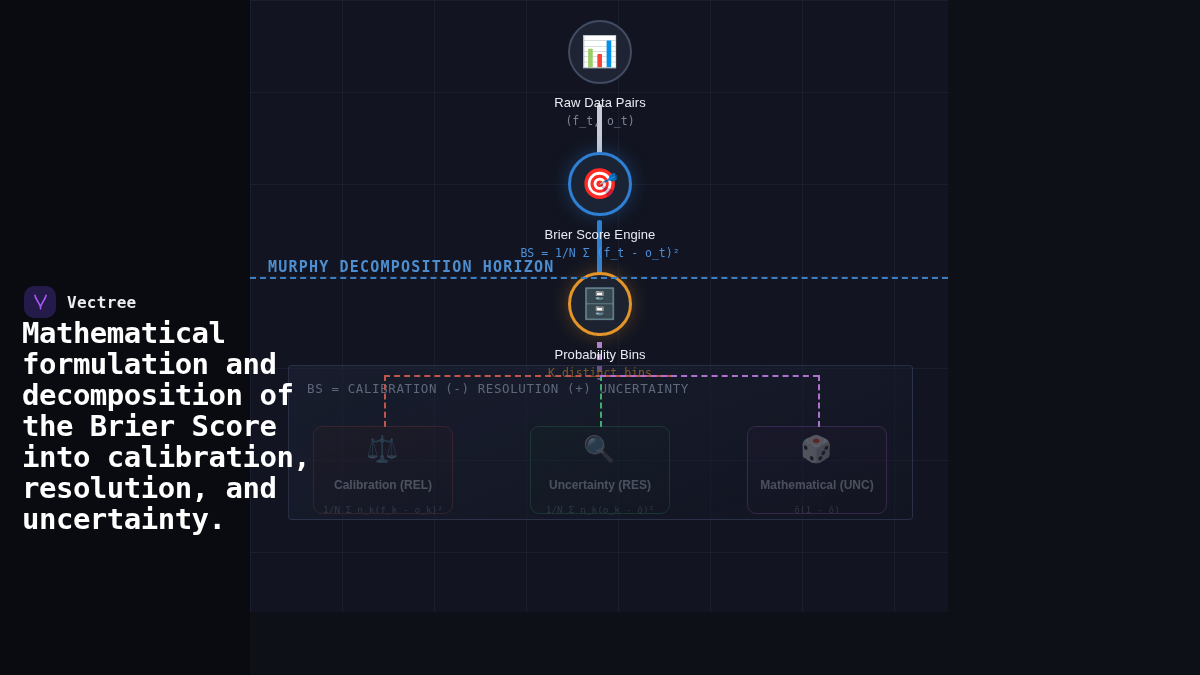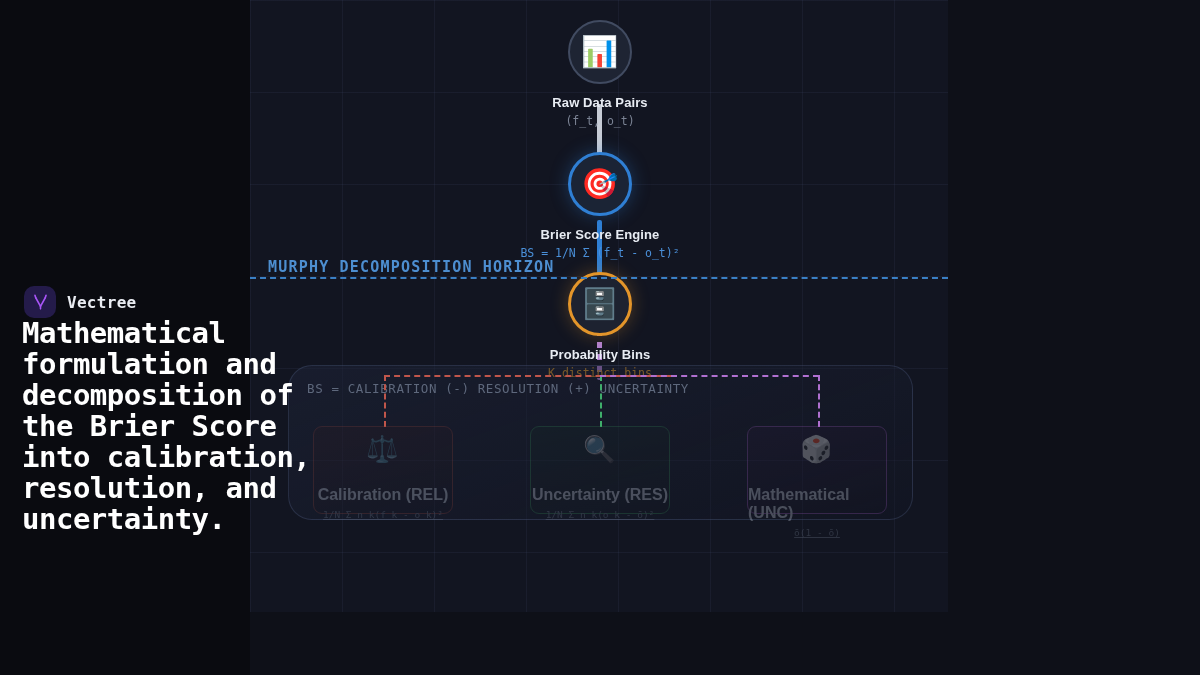--- a/index.html
+++ b/index.html
@@ -46,21 +46,21 @@
     margin:0 auto; display:flex; align-items:center; justify-content:center;
     font-size:30px; line-height:1;
     background:#1e2433;
   }
   .node .disc.ring-gray { border:2px solid #414b61; }
   .node .disc.ring-blue { border:3px solid #2f7fd4; background:#1b2435;
         box-shadow:0 0 18px rgba(47,127,212,0.35); }
   .node .disc.ring-amber { border:3px solid #e3952a; background:#1d2230;
         box-shadow:0 0 18px rgba(227,149,42,0.30); }
   .node .ttl {
-    margin-top:11px; font-size:13px; font-weight:bold; color:#e8ecf3;
+    margin-top:11px; font-size:13px; font-weight:normal; color:#e8ecf3;
     letter-spacing:0.1px;
   }
   .node .sub {
     margin-top:4px; font-size:11.5px;
     font-family:"DejaVu Sans Mono", monospace;
   }
   .sub-gray { color:#7b8394; }
   .sub-blue { color:#4a8fd8; }
   .sub-amber { color:#d4901f; }
 
@@ -76,21 +76,21 @@
   #horizon-label {
     position:absolute; left:268px; top:258px;
     font-family:"DejaVu Sans Mono", monospace;
     font-size:15px; font-weight:bold; letter-spacing:1.2px; color:#4d8ed0;
   }
 
   
   #panel {
     position:absolute; left:288px; top:365px; width:625px; height:155px;
     border:1px solid rgba(120,140,190,0.20);
-    border-radius:24px;
+    border-radius:4px;
     background:linear-gradient(160deg, rgba(30,36,56,0.55), rgba(18,22,36,0.35));
   }
   #panel-eq {
     position:absolute; left:18px; top:15px;
     font-family:"DejaVu Sans Mono", monospace;
     font-size:12.5px; letter-spacing:0.6px; color:#5d6personally;
     color:#5e687c;
   }
 
   
@@ -100,25 +100,24 @@
 
   
   .card {
     position:absolute; width:140px; height:88px;
     border-radius:9px; border:1px solid;
     display:flex; flex-direction:column; align-items:center;
     justify-content:flex-start; padding-top:9px;
     opacity:0.30;
   }
   .card .emo { font-size:26px; line-height:1; }
-  .card .name { margin-top:24px; font-size:16px; font-weight:bold; color:#c9d1de; }
+  .card .name { margin-top:16px; font-size:12px; font-weight:bold; color:#c9d1de; }
   .card .frm {
-    margin-top:5px; font-size:9.5px; color:#6f7a8c;
-    font-family:"DejaVu Sans Mono", monospace;
-    text-decoration:underline;
+    margin-top:12px; font-size:9.5px; color:#6f7a8c;
+    font-family:"DejaVu Sans Mono", monospace;
   }
   #card-cal { left:313px; top:426px; border-color:#7e3b36;
       background:linear-gradient(170deg, rgba(70,30,28,0.45), rgba(24,20,26,0.3)); }
   #card-res { left:530px; top:426px; border-color:#2f7a4d;
       background:linear-gradient(170deg, rgba(22,58,40,0.45), rgba(20,26,26,0.3)); }
   #card-unc { left:747px; top:426px; border-color:#8a4fa8;
       background:linear-gradient(170deg, rgba(58,28,72,0.45), rgba(24,20,30,0.3)); }
 
   
   #left-col { position:absolute; left:0; top:0; width:250px; height:675px; background:#0a0b10; }

